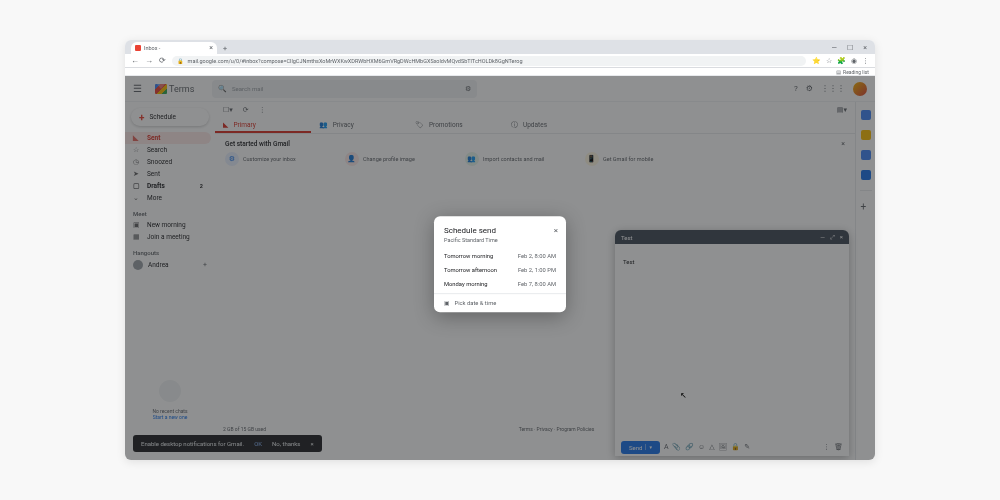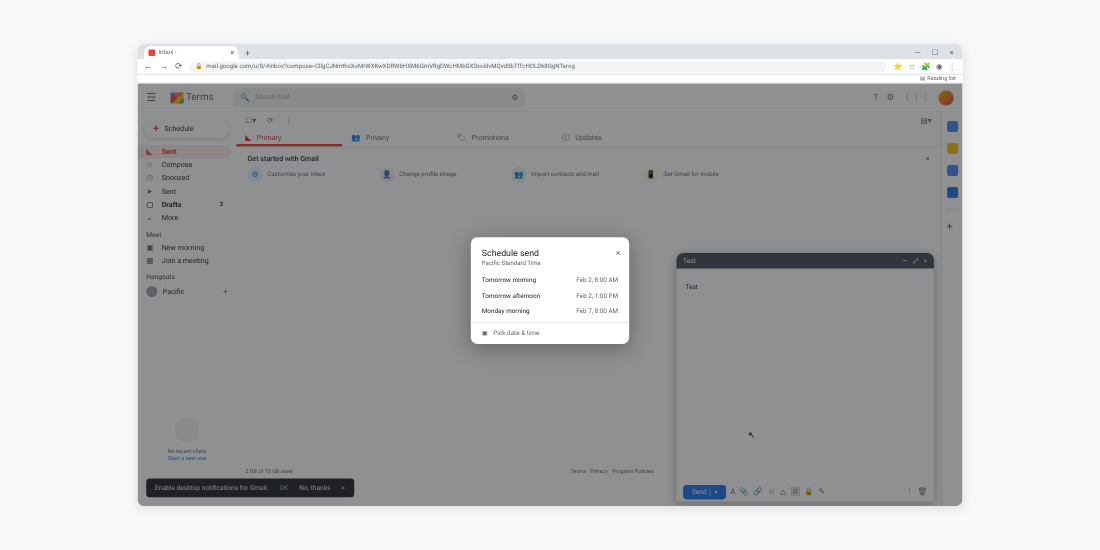--- a/index.html
+++ b/index.html
@@ -68,21 +68,21 @@
 .compwin{position:absolute;right:26px;bottom:4px;width:234px;height:226px;background:#fff;border-radius:6px 6px 0 0;box-shadow:0 2px 10px rgba(0,0,0,.3);display:flex;flex-direction:column;z-index:5}
 .compwin .cwh{height:14px;background:#404a56;border-radius:6px 6px 0 0;color:#fff;font-size:6px;display:flex;align-items:center;padding:0 6px}
 .compwin .cwh .cwx{margin-left:auto;display:flex;gap:5px;font-size:6px}
 .compwin .cbody{flex:1;font-size:6px;color:#5f6368;padding:4px 8px}
 .compwin .cfoot{height:18px;display:flex;align-items:center;padding:0 6px;gap:4px}
 .sendbtn{background:#1a73e8;color:#fff;font-size:6px;padding:3px 8px;border-radius:3px;display:flex;align-items:center;gap:3px}
 .sendbtn .dd{border-left:1px solid rgba(255,255,255,.4);padding-left:3px;font-size:5px}
 .cfoot .fi{color:#5f6368;font-size:7px}
 .cfoot .sp{margin-left:auto}
 .overlay{position:absolute;inset:0;background:rgba(32,33,36,.5);z-index:10}
-.modal{position:absolute;left:50%;top:50%;transform:translate(-50%,-54%);width:144px;background:#fff;border-radius:6px;box-shadow:0 4px 20px rgba(0,0,0,.3);z-index:20;padding:10px 0 0}
+.modal{position:absolute;left:50%;top:50%;transform:translate(-50%,-54%);width:132px;background:#fff;border-radius:6px;box-shadow:0 4px 20px rgba(0,0,0,.3);z-index:20;padding:10px 0 0}
 .modal .mh{padding:0 10px 6px;position:relative}
 .modal .mt{font-size:8px;color:#202124;font-weight:400}
 .modal .ms{font-size:5.5px;color:#5f6368;margin-top:2px}
 .modal .mx{position:absolute;right:8px;top:0;color:#5f6368;font-size:8px}
 .modal .opt{display:flex;justify-content:space-between;padding:4px 10px;font-size:5.8px;color:#202124;cursor:pointer}
 .modal .opt:first-of-type{background:#f1f3f4}
 .modal .opt .ot{color:#5f6368}
 .modal .pick{border-top:1px solid #e8eaed;padding:6px 10px;font-size:5.8px;color:#5f6368;display:flex;gap:5px;align-items:center;margin-top:2px}
 .notif{position:absolute;left:8px;bottom:8px;background:#202124;color:#e8eaed;font-size:6px;padding:5px 8px;border-radius:3px;display:flex;gap:10px;align-items:center;z-index:6}
 .notif .ok{color:#8ab4f8}
@@ -153,21 +153,21 @@
         <div class="compose">
           <span class="plus">+</span>
           <span>Schedule</span>
         </div>
         <div class="navitem active">
             <span class="ico">◣</span>
             <span>Sent</span>
           </div>
         <div class="navitem">
             <span class="ico">☆</span>
-            <span>Compose</span>
+            <span>Search</span>
           </div>
         <div class="navitem">
             <span class="ico">◷</span>
             <span>Snoozed</span>
           </div>
         <div class="navitem">
             <span class="ico">➤</span>
             <span>Sent</span>
           </div>
         <div class="navitem bold">
@@ -184,21 +184,21 @@
             <span class="ico">▣</span>
             <span>New morning</span>
           </div>
         <div class="navitem">
             <span class="ico">▦</span>
             <span>Join a meeting</span>
           </div>
         <div class="seclbl">Hangouts</div>
         <div class="hgperson">
             <div class="pav"></div>
-            <span>Pacific</span>
+            <span>Andrea</span>
             <span class="plus">+</span>
           </div>
         <div class="sbfoot">
           <div class="circ"></div>
           <div>No recent chats</div>
           <div class="lnk">Start a new one</div>
         </div>
       </div>
 
       <div class="main">

